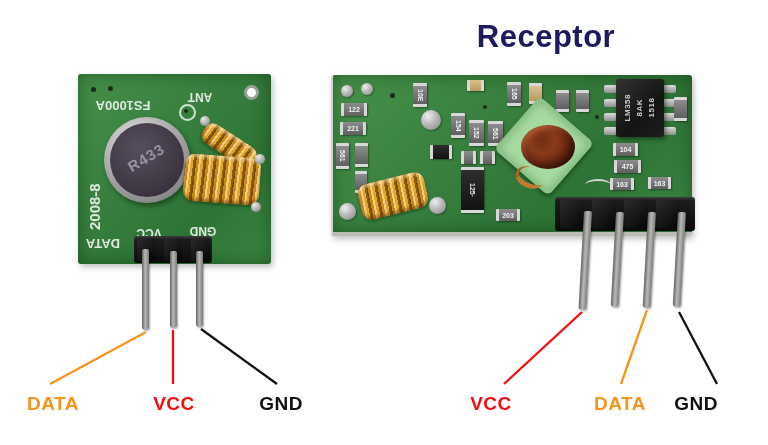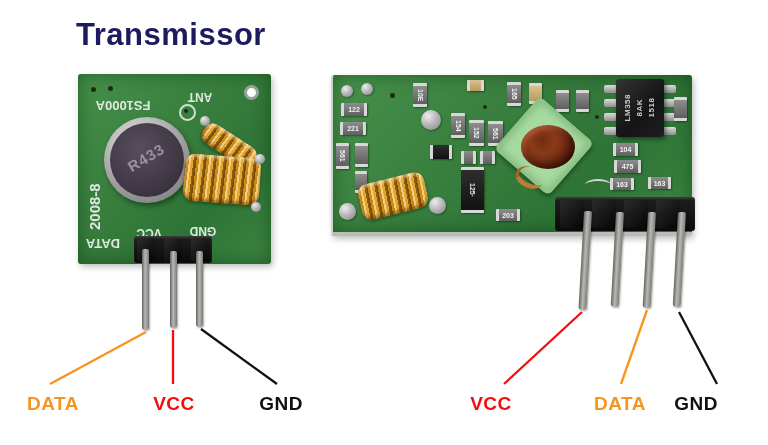--- a/index.html
+++ b/index.html
@@ -70,21 +70,21 @@
   
   .lines{position:absolute;left:0;top:0;width:768px;height:445px;pointer-events:none;}
   .pinlbl{position:absolute;top:393px;height:22px;font-size:19px;font-weight:bold;
           text-align:center;letter-spacing:.5px;}
 </style>
 </head>
 <body>
 
 <div class="stage">
 
-  <div class="title" style="left: 40px; top: 17px; width: 262px; color: rgb(27, 27, 94); stroke: rgb(27, 27, 94);">Transmissor</div>
+  <div class="title" style="left: 436px; top: 19px; width: 220px; color: rgb(27, 27, 94); stroke: rgb(27, 27, 94);">Receptor</div>
 
   <div class="board tx-board">
     <div class="hole" style="left:166px;top:11px;width:15px;height:15px;"></div>
     <div class="dot" style="left:13px;top:13px;width:5px;height:5px;"></div>
     <div class="dot" style="left:30px;top:12px;width:5px;height:5px;"></div>
     <div class="ring" style="left:101px;top:30px;width:13px;height:13px;"></div>
     <div class="dot" style="left:106px;top:35px;width:4px;height:4px;"></div>
 
     <div class="silk flip" style="left:6px;top:24px;width:78px;font-size:13px;text-align:center;">FS1000A</div>
     <div class="silk flip" style="left:102px;top:16px;width:40px;font-size:12px;text-align:center;">ANT</div>

